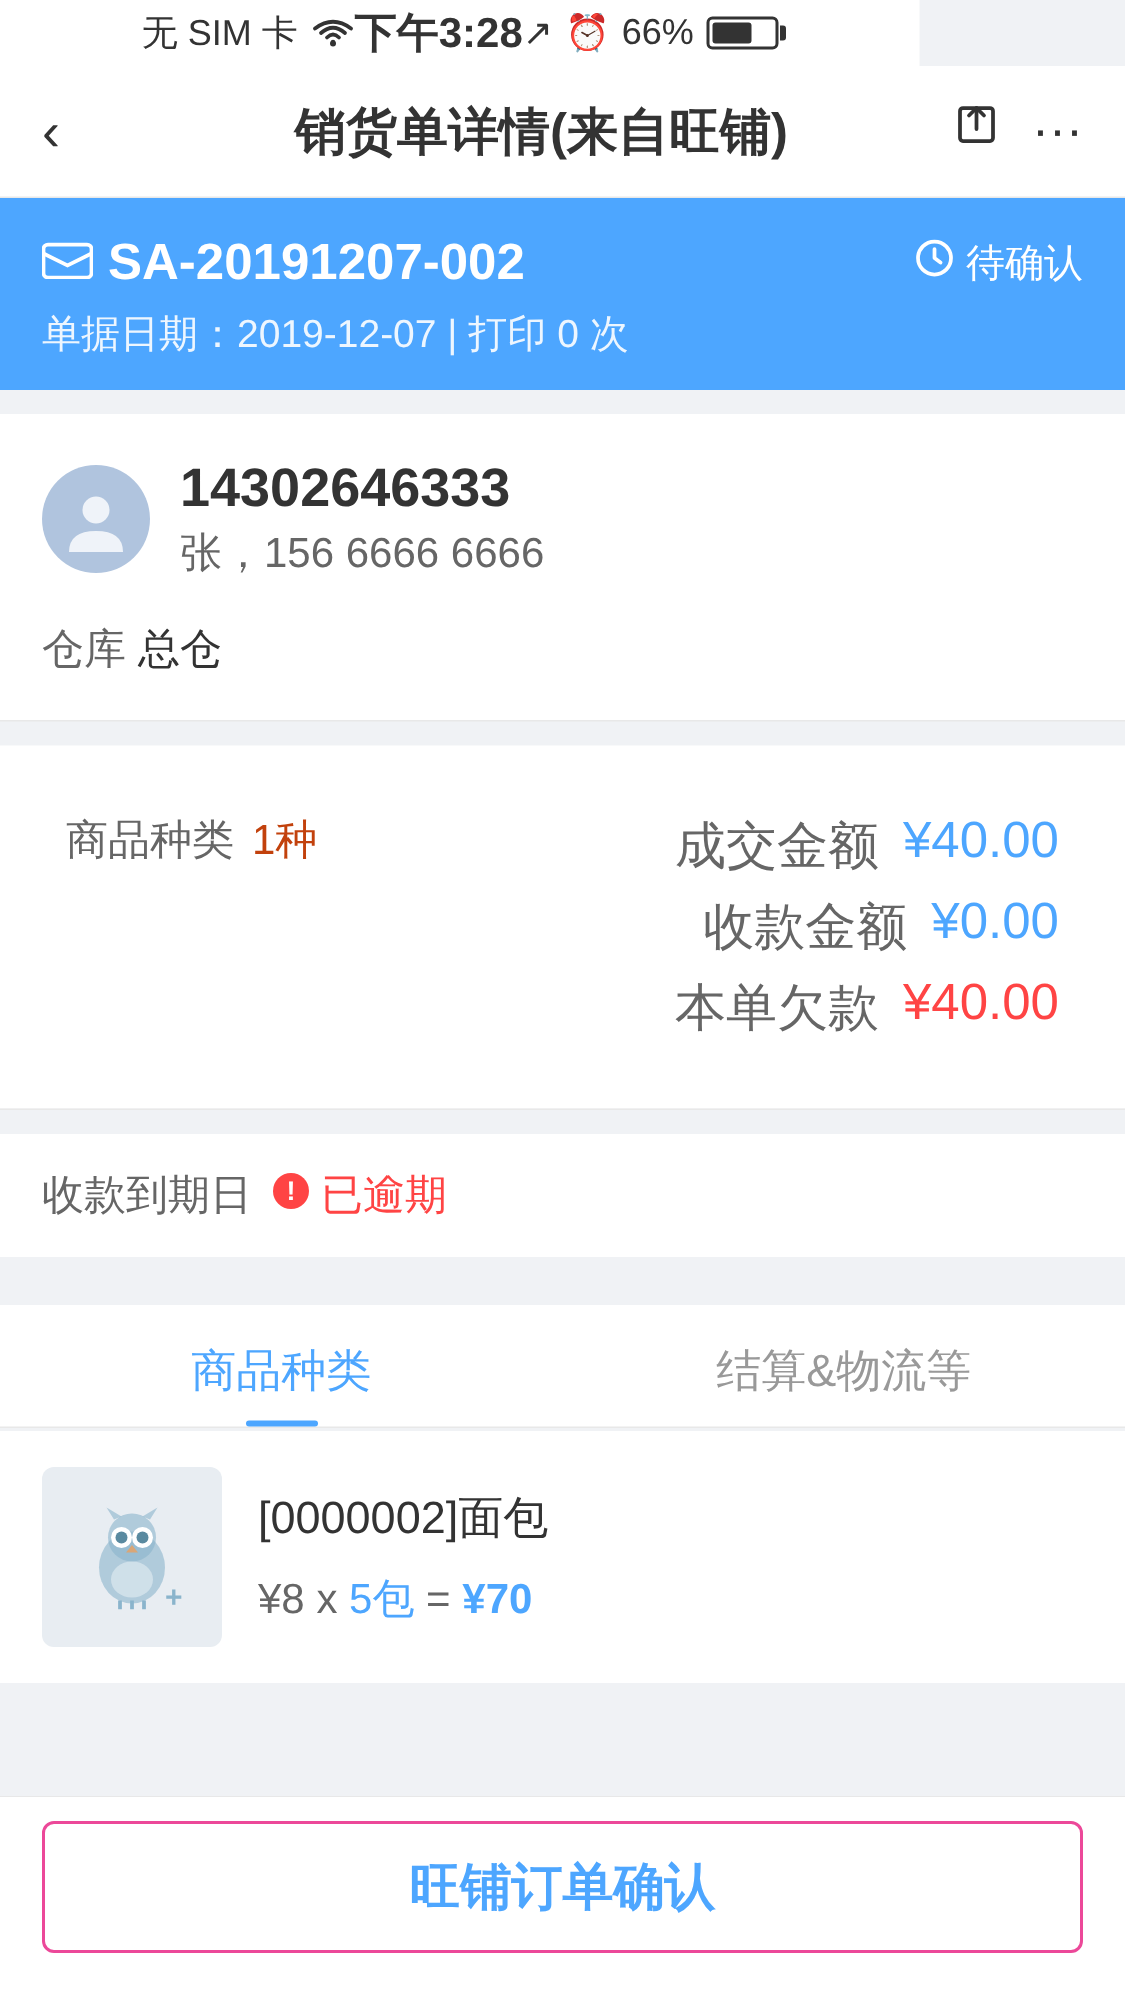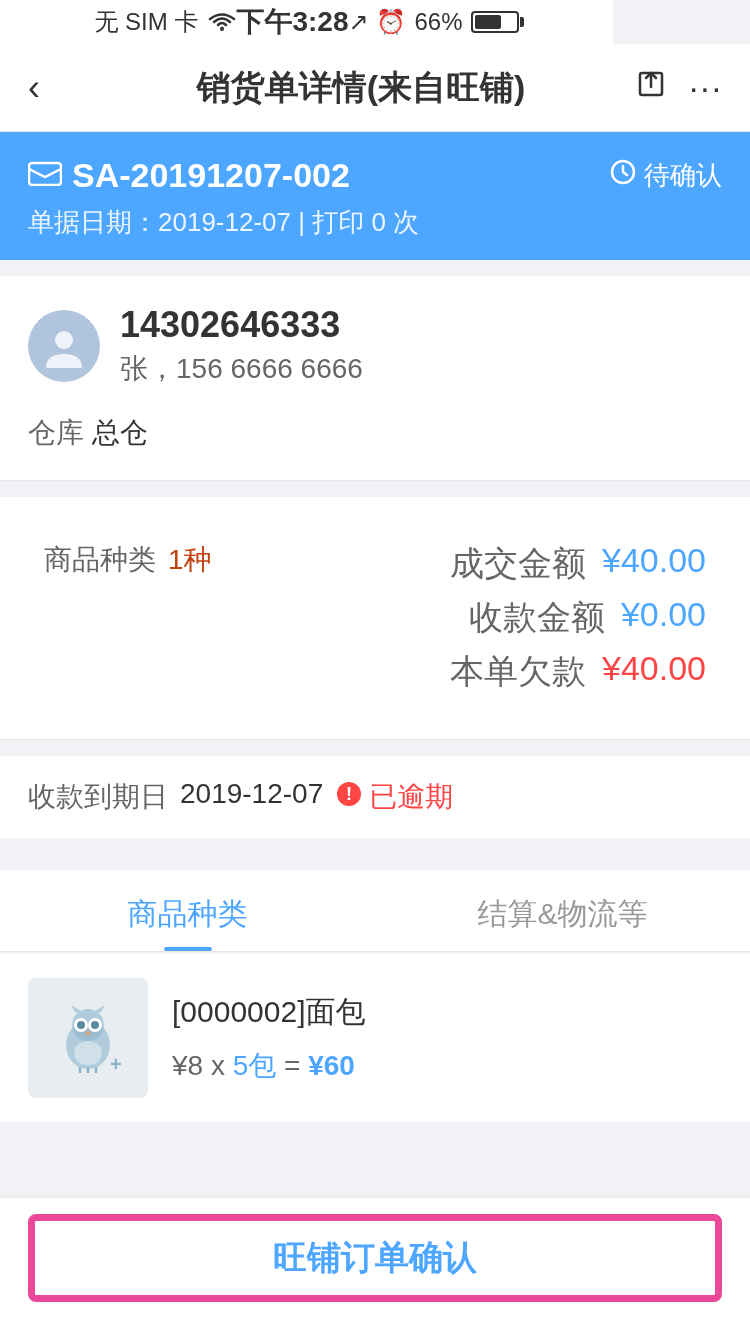--- a/index.html
+++ b/index.html
@@ -307,21 +307,21 @@
       bottom: 0;
       left: 0;
       width: 750px;
       background: #fff;
       padding: 16px 28px 32px;
       border-top: 1px solid #e8e8e8;
     }
     .confirm-btn {
       width: 100%;
       height: 88px;
-      border: 7px solid #ec4899;
+      border: 2px solid #ec4899;
       border-radius: 8px;
       background: #fff;
       color: #4da6ff;
       font-size: 34px;
       font-weight: 600;
       cursor: pointer;
       display: flex;
       align-items: center;
       justify-content: center;
     }
@@ -440,21 +440,20 @@
         <span class="amount-value amount-value-red">¥40.00</span>
       </div>
     </div>
   </div>
 </div>
 
 <div class="divider"></div>
 
 <div class="overdue-card">
   <span>收款到期日</span>
-  <span class="overdue-date">2019-12-07</span>
   <div class="overdue-badge">
     <span>
       <svg width="28" height="28" viewBox="0 0 28 28" fill="none">
         <circle cx="14" cy="14" r="12" fill="#ff4444"></circle>
         <text x="14" y="20" text-anchor="middle" fill="white" font-size="18" font-weight="bold">!</text>
       </svg>
     </span>
     <span>已逾期</span>
   </div>
 </div>
@@ -493,21 +492,21 @@
       <line x1="32" y1="64" x2="32" y2="70" stroke="#8ab4cc" stroke-width="2.5"></line>
       <line x1="40" y1="64" x2="40" y2="70" stroke="#8ab4cc" stroke-width="2.5"></line>
       <line x1="48" y1="64" x2="48" y2="70" stroke="#8ab4cc" stroke-width="2.5"></line>
 
       <text x="62" y="68" font-size="20" fill="#8ab4cc" font-weight="bold">+</text>
     </svg>
   </div>
   <div class="product-info">
     <div class="product-name">[0000002]面包</div>
     <div class="product-price">
-      <span>¥8 x </span><span class="qty">5包</span><span> = </span><span class="total">¥60</span>
+      <span>¥8 x </span><span class="qty">5包</span><span> = </span><span class="total">¥70</span>
     </div>
   </div>
 </div>
 
 <div class="content-area"></div>
 
 <div class="bottom-bar">
   <button class="confirm-btn">旺铺订单确认</button>
 </div>
 

